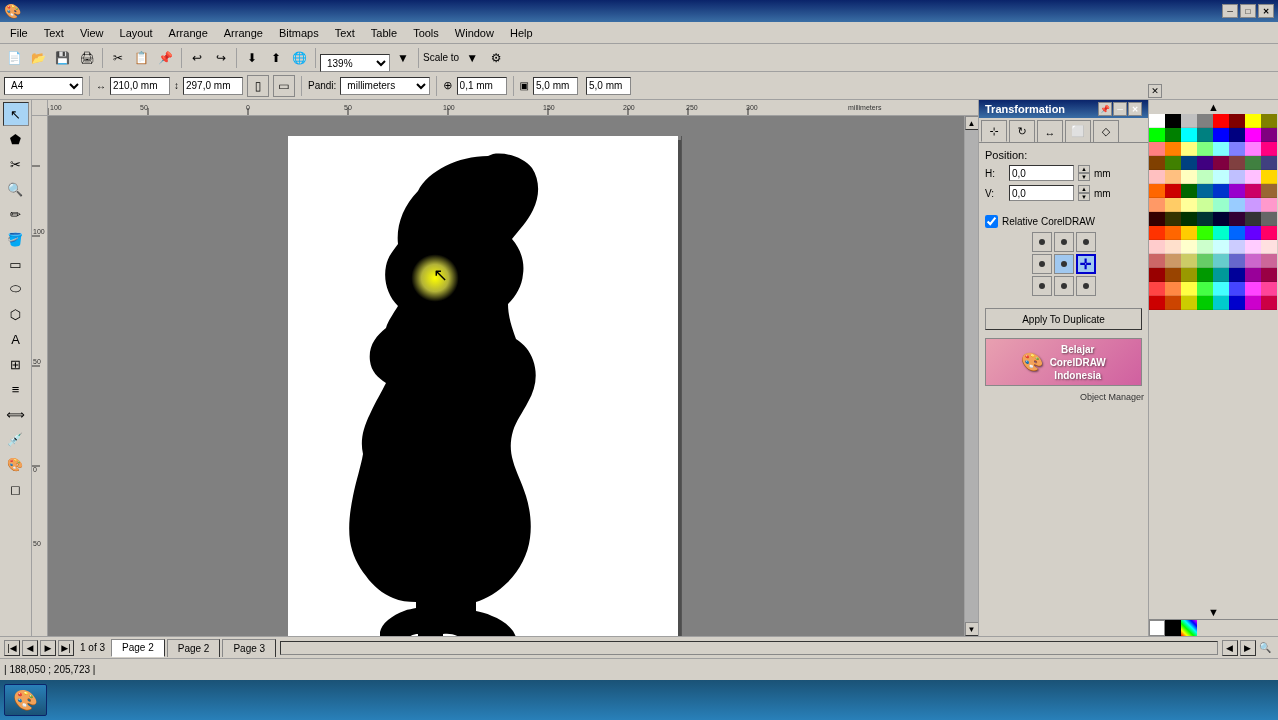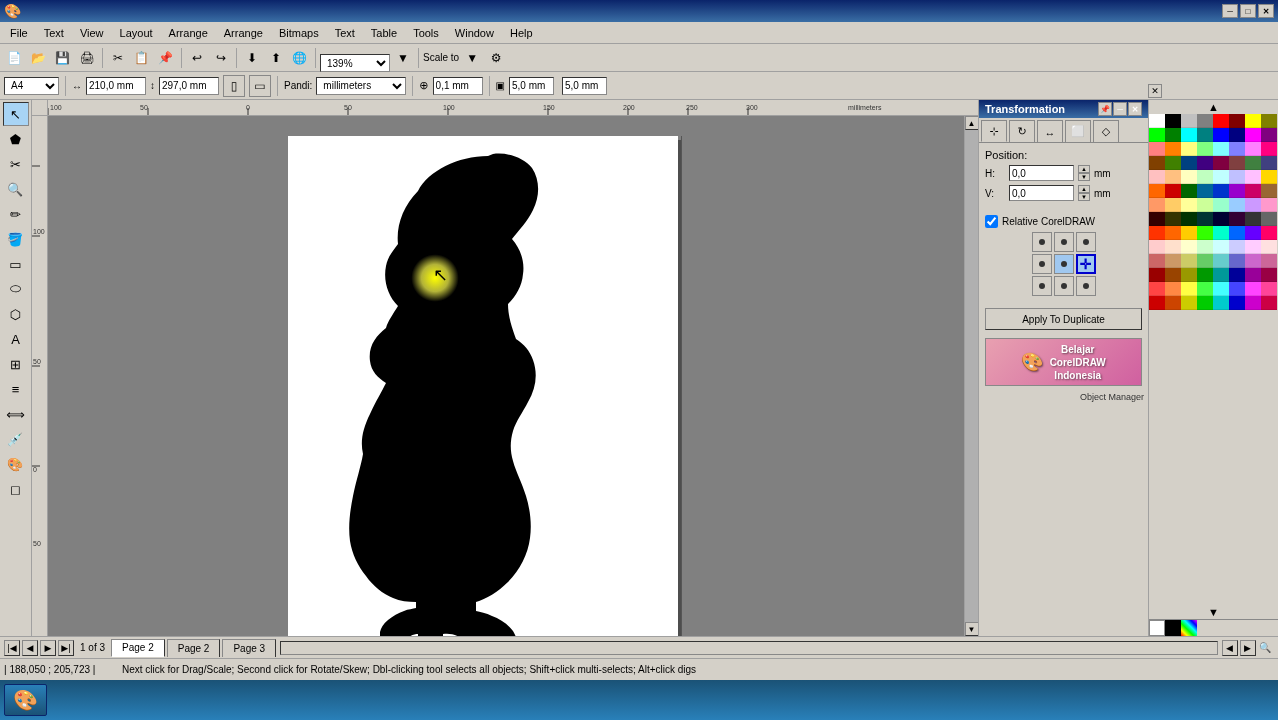--- a/index.html
+++ b/index.html
@@ -438,21 +438,21 @@
     <option>139%</option>
   </select>
   <div class="toolbar-btn">▼</div>
   <div class="toolbar-sep"></div>
   <span style="font-size:10px;">Scale to</span>
   <div class="toolbar-btn">▼</div>
   <div class="toolbar-btn">⚙</div>
 </div>
 
 <div class="toolbar2">
-  <select class="tb-select" style="width:55px;">
+  <select class="tb-select" style="width:79px;">
     <option>A4</option>
   </select>
   <div class="toolbar-sep"></div>
   <span style="font-size:10px;">↔</span>
   <input type="text" class="tb-input" style="width: 60px; height: 18px; border: 1px inset rgb(136, 136, 136); font-size: 10px;" value="210,0 mm">
   <span style="font-size:10px;">↕</span>
   <input type="text" class="tb-input" style="width: 60px; height: 18px; border: 1px inset rgb(136, 136, 136); font-size: 10px;" value="297,0 mm">
   <div class="toolbar-btn" style="border:1px solid #888;">▯</div>
   <div class="toolbar-btn" style="border:1px solid #888;">▭</div>
   <div class="toolbar-sep"></div>
@@ -885,20 +885,19 @@
   <div class="page-tab">Page 2</div>
   <div class="page-tab">Page 3</div>
   <div class="scrollbar-h"></div>
   <div class="page-nav-btn">◀</div>
   <div class="page-nav-btn">▶</div>
   <span class="page-zoom">🔍</span>
 </div>
 
 <div class="status-bar">
   <span class="status-coords">| 188,050 ; 205,723 |</span>
-  <span class="status-msg">Next click for Drag/Scale; Second click for Rotate/Skew; Dbl-clicking tool selects all objects; Shift+click multi-selects; Alt+click digs</span>
 </div>
 
 <div class="taskbar">
   <div class="taskbar-btn">
     <span style="font-size:20px; color:white;">🎨</span>
   </div>
 </div>
 
 </body></html>

